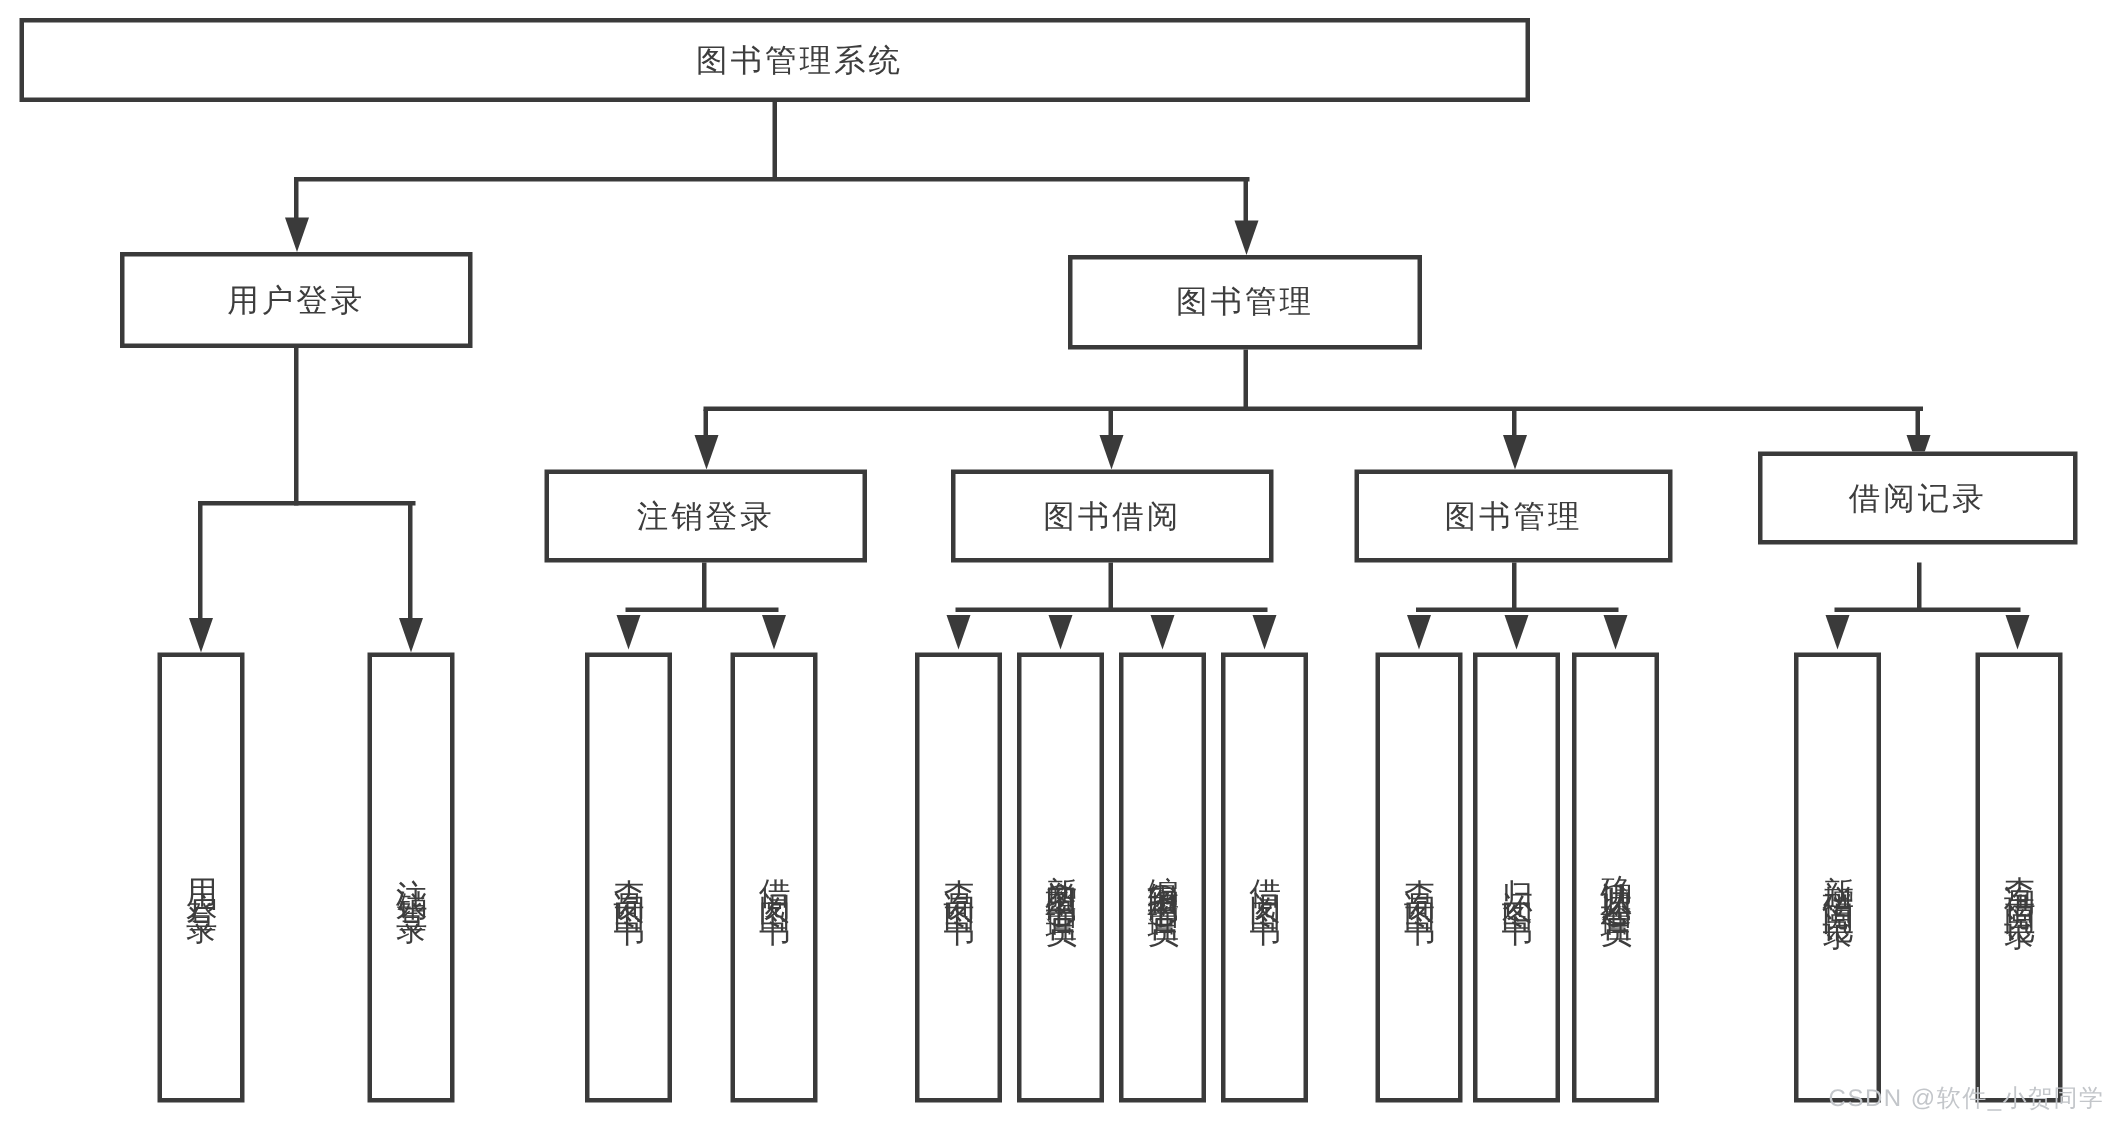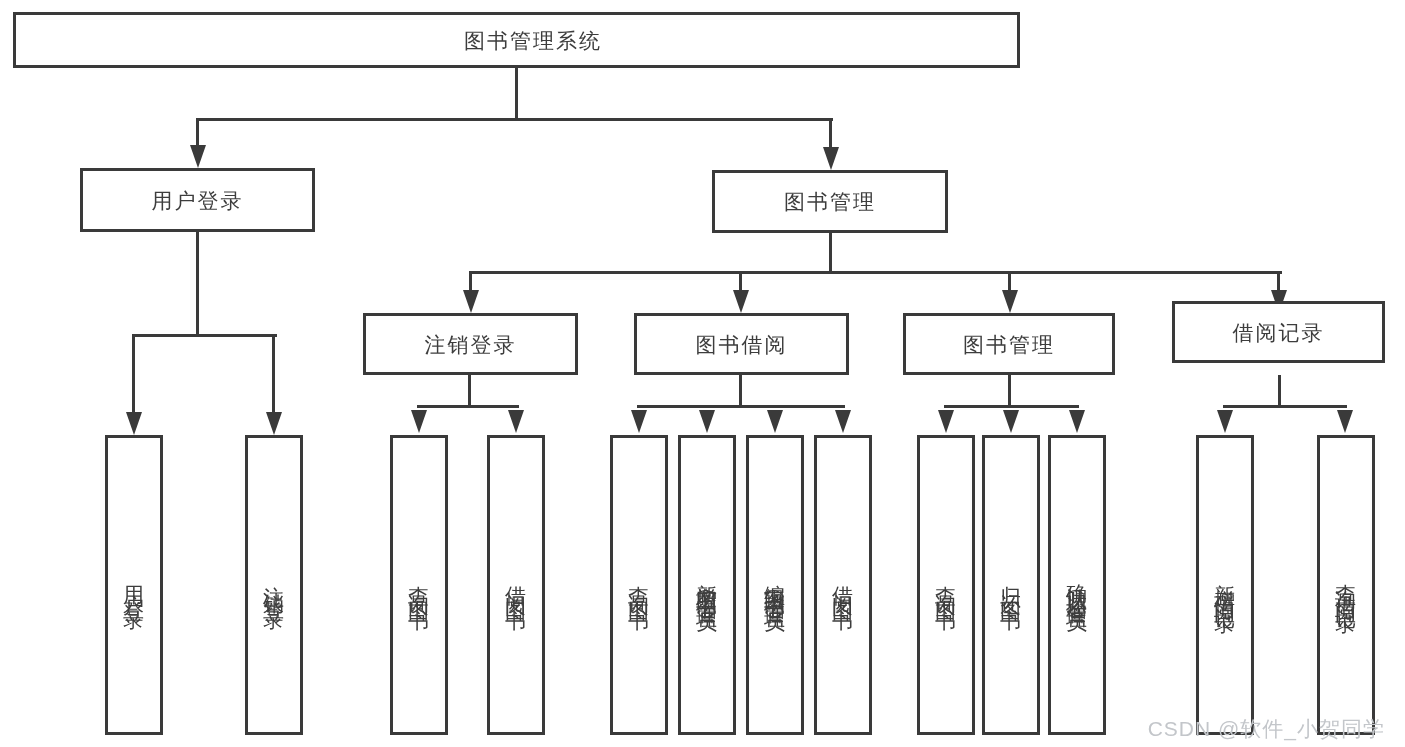--- a/index.html
+++ b/index.html
@@ -24,21 +24,21 @@
     letter-spacing:8px;line-height:1;
   }
   .hline{position:absolute;height:3px;background:var(--line);}
   .vline{position:absolute;width:3px;background:var(--line);}
   .arrow{
     position:absolute;width:0;height:0;
     border-left:8px solid transparent;border-right:8px solid transparent;
     border-top:23px solid var(--line);
   }
   .watermark{
-    position:absolute;right:20px;bottom:4px;font-size:21px;
+    position:absolute;right:2px;bottom:4px;font-size:16px;
     color:var(--wm);letter-spacing:1px;z-index:5;white-space:nowrap;
   }
 </style>
 </head>
 <body>
 
 <div class="canvas">
 
   <div class="box" style="left:13px;top:12px;width:1007px;height:56px;padding-left:33px;">图书管理系统</div>
 

